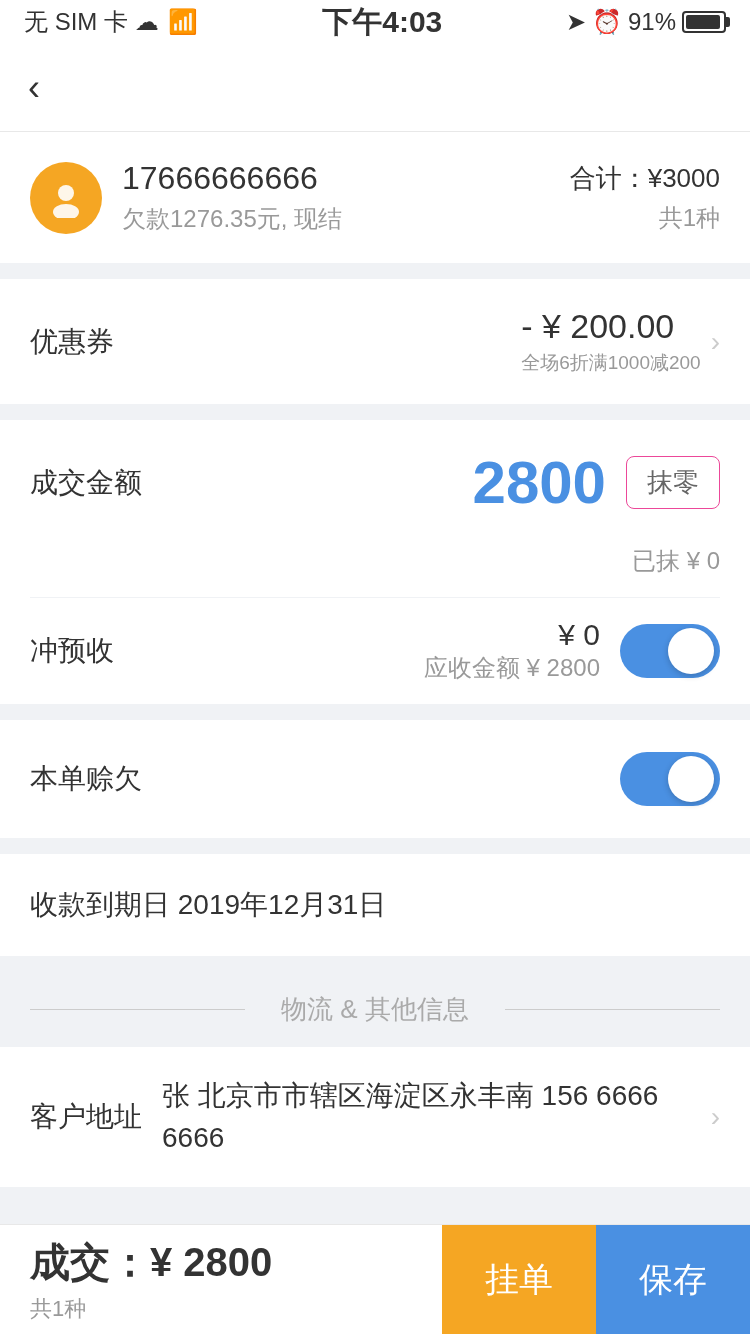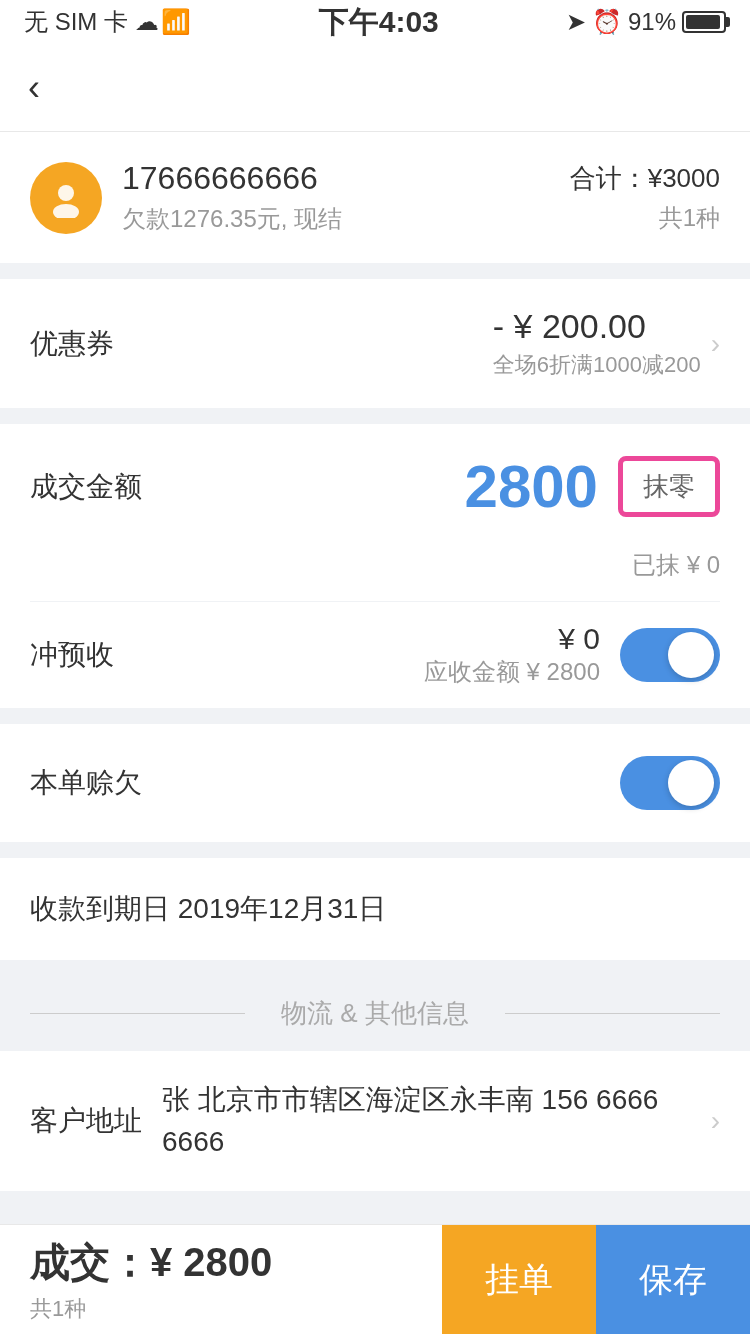--- a/index.html
+++ b/index.html
@@ -18,21 +18,21 @@
     .status-bar {
       height: 44px;
       background: #fff;
       display: flex;
       align-items: center;
       justify-content: space-between;
       padding: 0 24px;
       font-size: 24px;
       font-weight: 500;
     }
-    .status-left { display: flex; align-items: center; gap: 3px; }
+    .status-left { display: flex; align-items: center; gap: 10px; }
     .status-center { font-size: 30px; font-weight: 600; }
     .status-right { display: flex; align-items: center; gap: 6px; }
     .battery-icon {
       width: 44px; height: 22px; border: 2px solid #333; border-radius: 4px; position: relative;
       display: flex; align-items: center;
     }
     .battery-icon::after {
       content: ''; position: absolute; right: -6px; top: 50%; transform: translateY(-50%);
       width: 4px; height: 10px; background: #333; border-radius: 0 2px 2px 0;
     }
@@ -92,38 +92,38 @@
     .coupon-row {
       background: #fff;
       padding: 28px 30px;
       display: flex;
       align-items: center;
       justify-content: space-between;
       margin-bottom: 16px;
     }
     .coupon-label { font-size: 28px; color: #333; }
     .coupon-amount { font-size: 34px; color: #333; font-weight: 500; }
-    .coupon-desc { font-size: 22px; color: #999; text-align: right; margin-top: 4px; }
+    .coupon-desc { font-size: 19px; color: #999; text-align: right; margin-top: 4px; }
     .chevron-icon { color: #ccc; font-size: 28px; }
 
     
     .section-white { background: #fff; margin-bottom: 16px; }
 
     
     .deal-row {
       padding: 28px 30px;
       display: flex;
       align-items: center;
       justify-content: space-between;
     }
     .deal-label { font-size: 28px; color: #333; }
     .deal-right { display: flex; align-items: center; gap: 20px; }
     .deal-amount { font-size: 60px; color: #4a90e2; font-weight: 600; }
     .round-btn {
-      border: 5px solid #ec4899;
+      border: 1px solid #ec4899;
       border-radius: 8px;
       padding: 8px 20px;
       font-size: 26px;
       color: #666;
       background: #fff;
       cursor: pointer;
     }
     .deal-sub { font-size: 24px; color: #999; text-align: right; padding: 0 30px 20px; }
 
     .divider { height: 1px; background: #f0f2f5; margin: 0 30px; }

